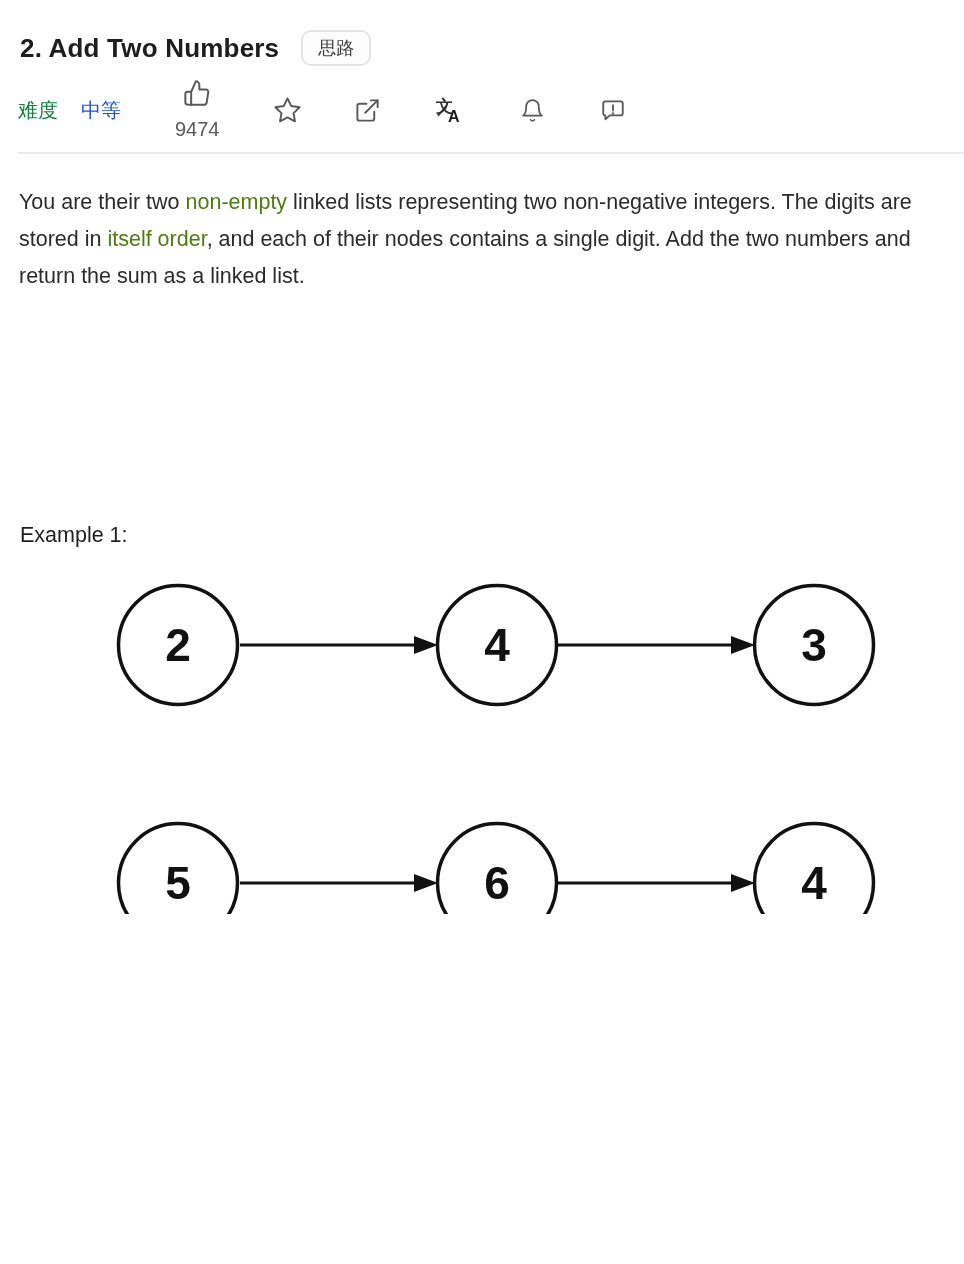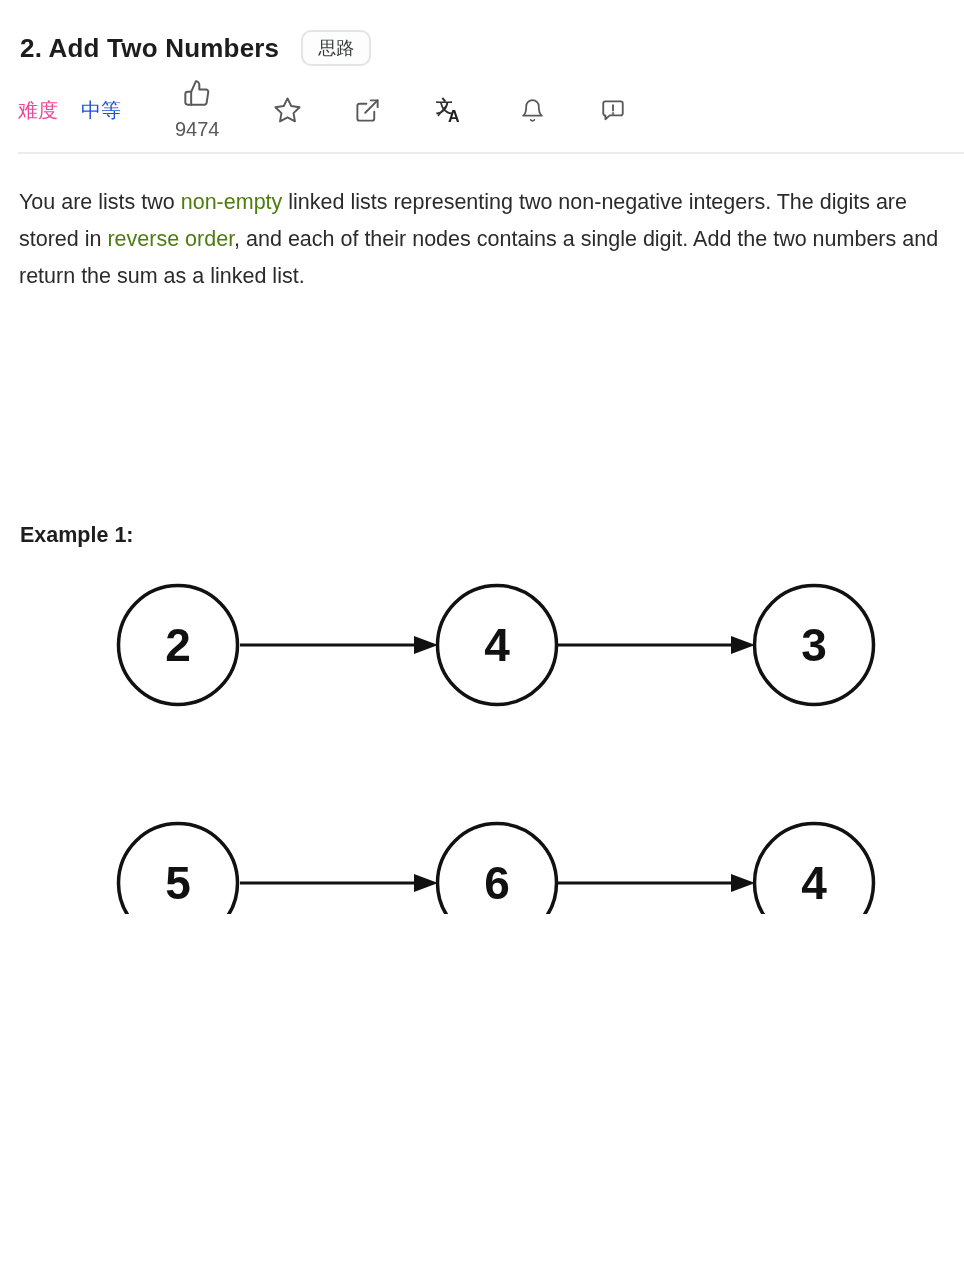--- a/index.html
+++ b/index.html
@@ -9,38 +9,38 @@
   }
   
   .title-row{position:absolute;top:30px;left:20px;display:flex;align-items:center;gap:22px;}
   .title-row h1{margin:0;font-size:26px;font-weight:600;color:#1d1d1f;letter-spacing:.2px;}
   .badge{
     display:inline-block;font-size:18px;font-weight:400;color:#3a3b3d;
     padding:4px 15px;border:2px solid #e4e4e6;border-radius:10px;background:#fdfdfd;cursor:pointer;
   }
   
   .toolbar{position:absolute;top:92px;left:18px;height:36px;display:flex;align-items:center;font-size:20px;color:#595959;}
-  .toolbar .diff-label{color:#ec4899;}
+  .toolbar .diff-label{color:#15803d;}
   .toolbar .diff-value{margin-left:23px;color:#1d4ed8;}
   .tool-btn{display:flex;align-items:center;cursor:pointer;flex-direction:column;}
   .like-group{margin-left:54px;gap:11px;}
   .star-btn{margin-left:53px;}
   .share-btn{margin-left:52px;}
   .translate-btn{margin-left:53px;}
   .bell-btn{margin-left:56px;}
   .feedback-btn{margin-left:55px;}
   .icon{display:block;}
   
   .divider{position:absolute;top:152px;left:18px;right:0;border-top:2px solid #ebebeb;height:0;}
   
   .para{position:absolute;left:19px;width:940px;font-size:21.5px;line-height:37px;color:#2b2b2b;margin:0;}
   .para b{font-weight:400;color:#4d7c0f;}
   #p1{top:184px;}
   #p2{top:358px;}
-  .example-heading{position:absolute;top:523px;left:20px;margin:0;font-size:21.5px;font-weight:700;color:#1e1e1e;}
+  .example-heading{position:absolute;top:523px;left:20px;margin:0;font-size:21.5px;font-weight:400;color:#1e1e1e;}
   
   .diagram-svg{position:absolute;top:570px;left:0;}
   .node-circle{fill:#ffffff;stroke:#111111;stroke-width:3.5px;}
   .node-num{font-family:"Liberation Sans","DejaVu Sans",sans-serif;font-size:46px;font-weight:700;fill:#111;text-anchor:middle;}
   .link-line{stroke:#111111;stroke-width:3px;}
   .arrow-head{fill:#111111;}
   .thick-line{stroke:#141414;stroke-width:5px;}
   
   .bottom-strip{
     position:absolute;top:1255px;left:18px;width:945px;height:10px;
@@ -109,21 +109,21 @@
       <svg class="icon" width="26" height="26" viewBox="0 0 24 24" fill="none" stroke="#595959" stroke-width="1.7" stroke-linecap="round" stroke-linejoin="round">
         <path d="M5 4h14c1.1 0 2 .9 2 2v9c0 1.1-.9 2-2 2H9l-4 3.5V17c-1.1 0-2-.9-2-2V6c0-1.1.9-2 2-2z"></path>
         <line x1="12" y1="7.5" x2="12" y2="12.5"></line>
         <circle cx="12" cy="15.3" r="0.4" fill="#595959"></circle>
       </svg>
     </span>
   </div>
 
   <div class="divider"></div>
 
-  <p class="para" id="p1"><span>You are lists two </span><b>non-empty</b><span> linked lists representing two non-negative integers. The digits are stored in </span><b>reverse order</b><span>, and each of their nodes contains a single digit. Add the two numbers and return the sum as a linked list.</span></p>
+  <p class="para" id="p1"><span>You are their two </span><b>non-empty</b><span> linked lists representing two non-negative integers. The digits are stored in </span><b>itself order</b><span>, and each of their nodes contains a single digit. Add the two numbers and return the sum as a linked list.</span></p>
 
 
   <h3 class="example-heading">Example 1:</h3>
 
   <div class="bottom-strip"></div>
 
   <svg class="diagram-svg" width="964" height="694" viewBox="0 0 964 694">
 
     <line class="link-line" x1="240" y1="75" x2="418" y2="75"></line>
     <polygon class="arrow-head" points="438,75 414,66 414,84"></polygon>

